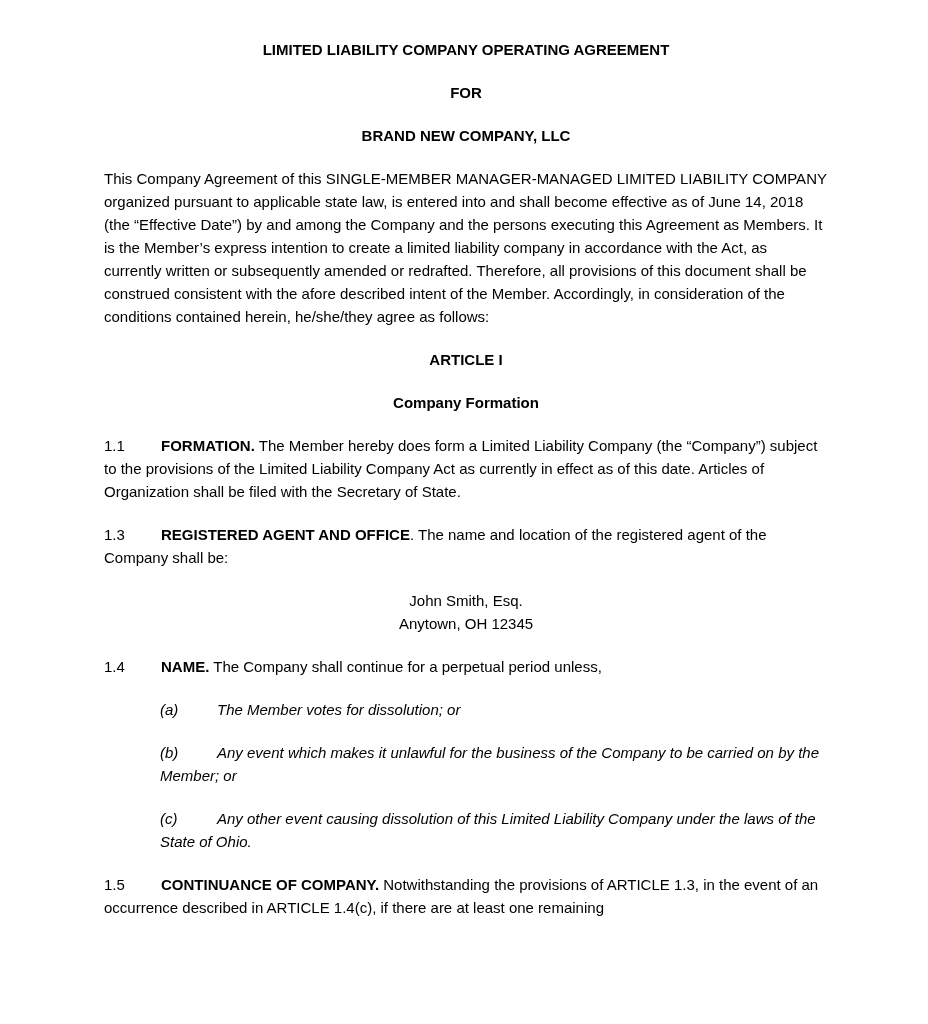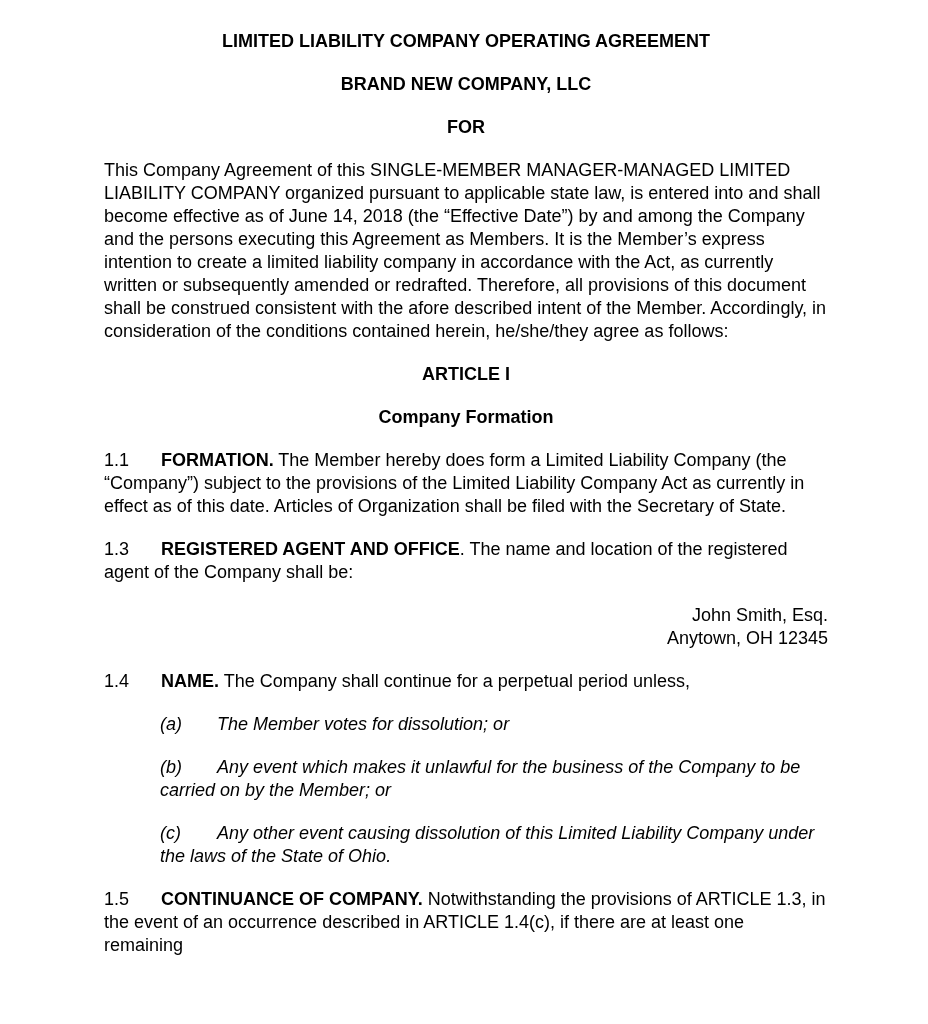--- a/index.html
+++ b/index.html
@@ -11,46 +11,46 @@
     height: 1024px;
     overflow: hidden;
     background: #ffffff;
     color: #000000;
     font-family: "Liberation Sans", "DejaVu Sans", sans-serif;
   }
   .page {
     padding: 26px 100px 0 104px; 
   }
   .para, .block {
-    margin: 4px 0 20px 0;
-    font-size: 18px;
+    margin: 12px 0 20px 0;
+    font-size: 15px;
     line-height: 23px;
   }
   .center { text-align: center; }
   .bold { font-weight: bold; }
   .sec-num {
     display: inline-block;
     width: 57px;
   }
   .sec-head { font-weight: bold; }
   .subsection { margin-left: 56px; font-style: italic; }
   .sub-marker {
     display: inline-block;
     width: 57px;
   }
-  .address div { line-height: 23px; text-align: right; }
+  .address div { line-height: 23px; }
 </style>
 </head>
 <body>
 
 <div class="page">
 
   <p class="para center bold">LIMITED LIABILITY COMPANY OPERATING AGREEMENT</p>
+  <p class="para center bold">FOR</p>
   <p class="para center bold">BRAND NEW COMPANY, LLC</p>
-  <p class="para center bold">FOR</p>
 
   <p class="para">This Company Agreement of this SINGLE-MEMBER MANAGER-MANAGED LIMITED LIABILITY COMPANY organized pursuant to applicable state law, is entered into and shall become effective as of June 14, 2018 (the “Effective Date”) by and among the Company and the persons executing this Agreement as Members. It is the Member’s express intention to create a limited liability company in accordance with the Act, as currently written or subsequently amended or redrafted. Therefore, all provisions of this document shall be construed consistent with the afore described intent of the Member. Accordingly, in consideration of the conditions contained herein, he/she/they agree as follows:</p>
 
   <p class="para center bold">ARTICLE I</p>
   <p class="para center bold">Company Formation</p>
 
   <p class="para"><span class="sec-num">1.1</span><span class="sec-head">FORMATION.</span><span></span>
     <span>The Member hereby does form a Limited Liability Company (the “Company”) subject to the provisions of the Limited Liability Company Act as currently in effect as of this date. Articles of Organization shall be filed with the Secretary of State.</span></p>
 
 

